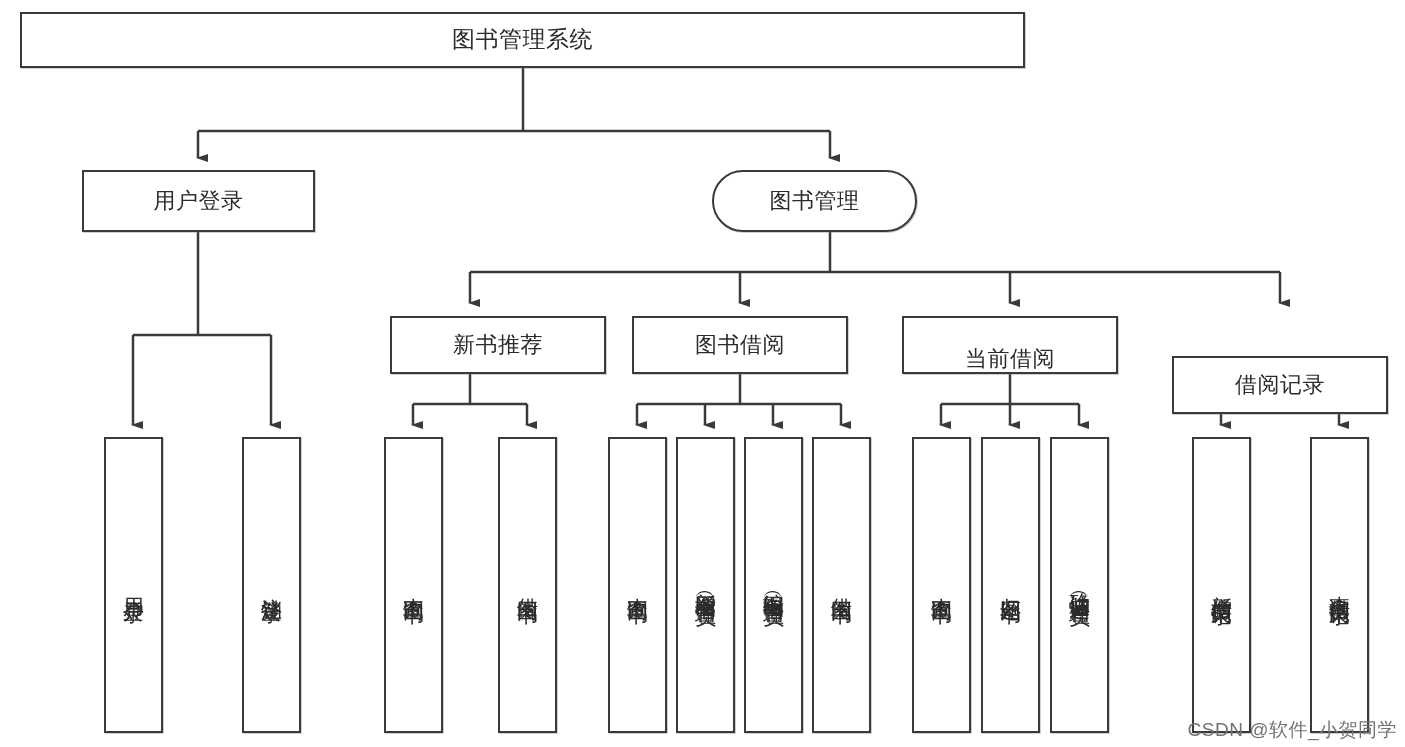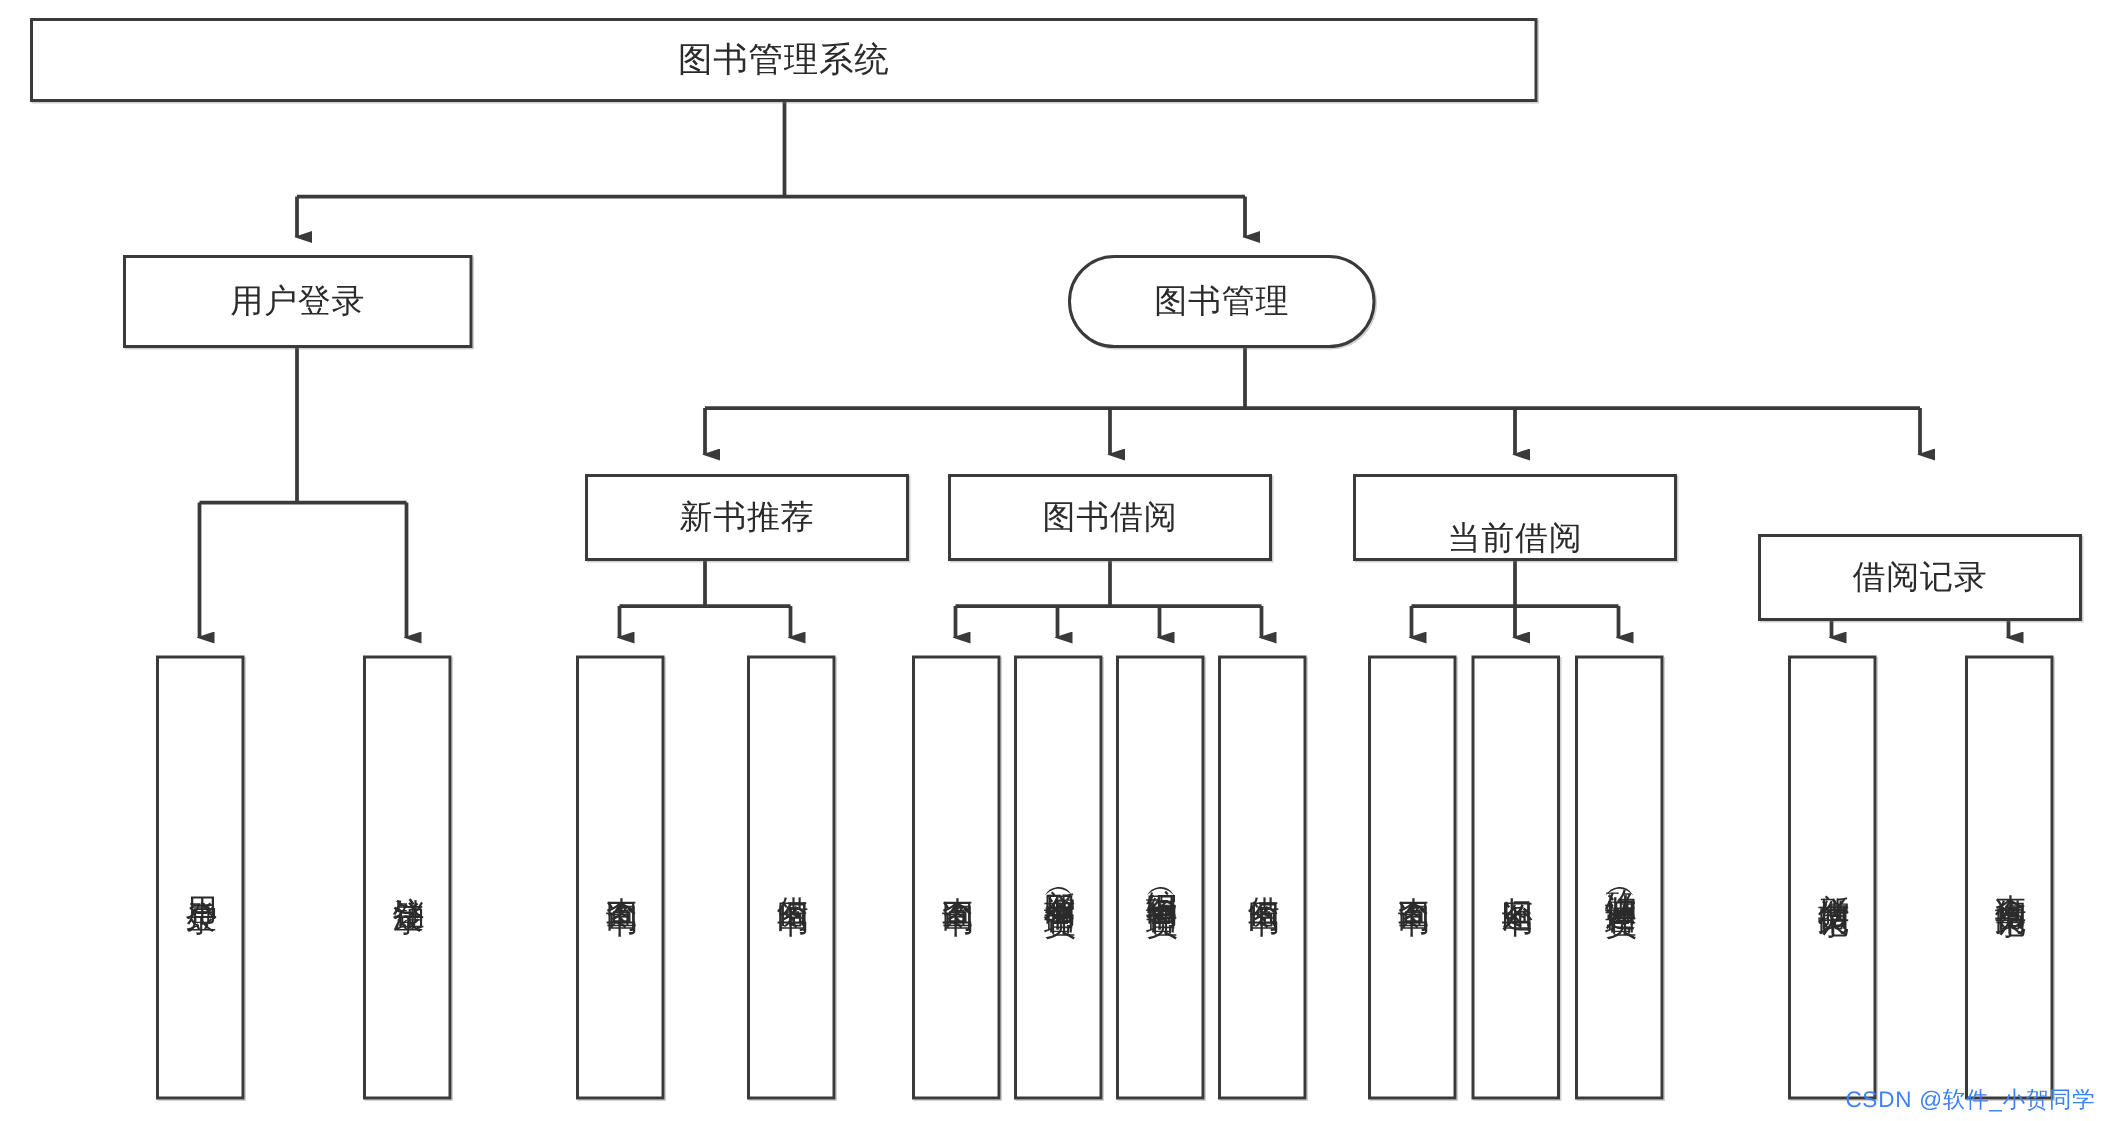--- a/index.html
+++ b/index.html
@@ -59,22 +59,22 @@
     font-size: 21px;
     line-height: 1.05;
     letter-spacing: 2px;
     white-space: nowrap;
     text-align: center;
   }
   #watermark {
     position: absolute;
     right: 8px;
     bottom: 4px;
-    font-size: 15px;
-    color: #3b82f6;
+    font-size: 19px;
+    color: #737373;
     letter-spacing: 0.5px;
     white-space: nowrap;
     user-select: none;
   }
 </style>
 </head>
 <body>
 
 <div id="canvas">
 

